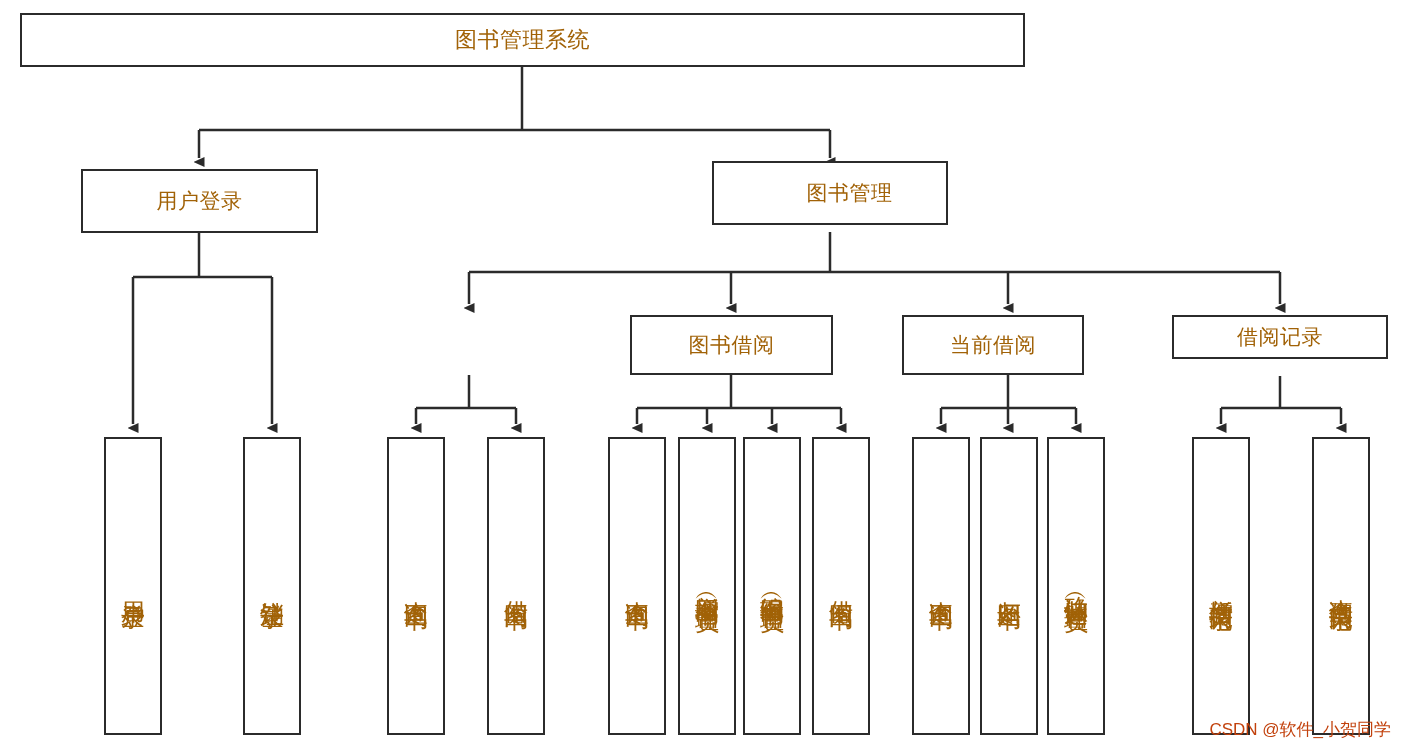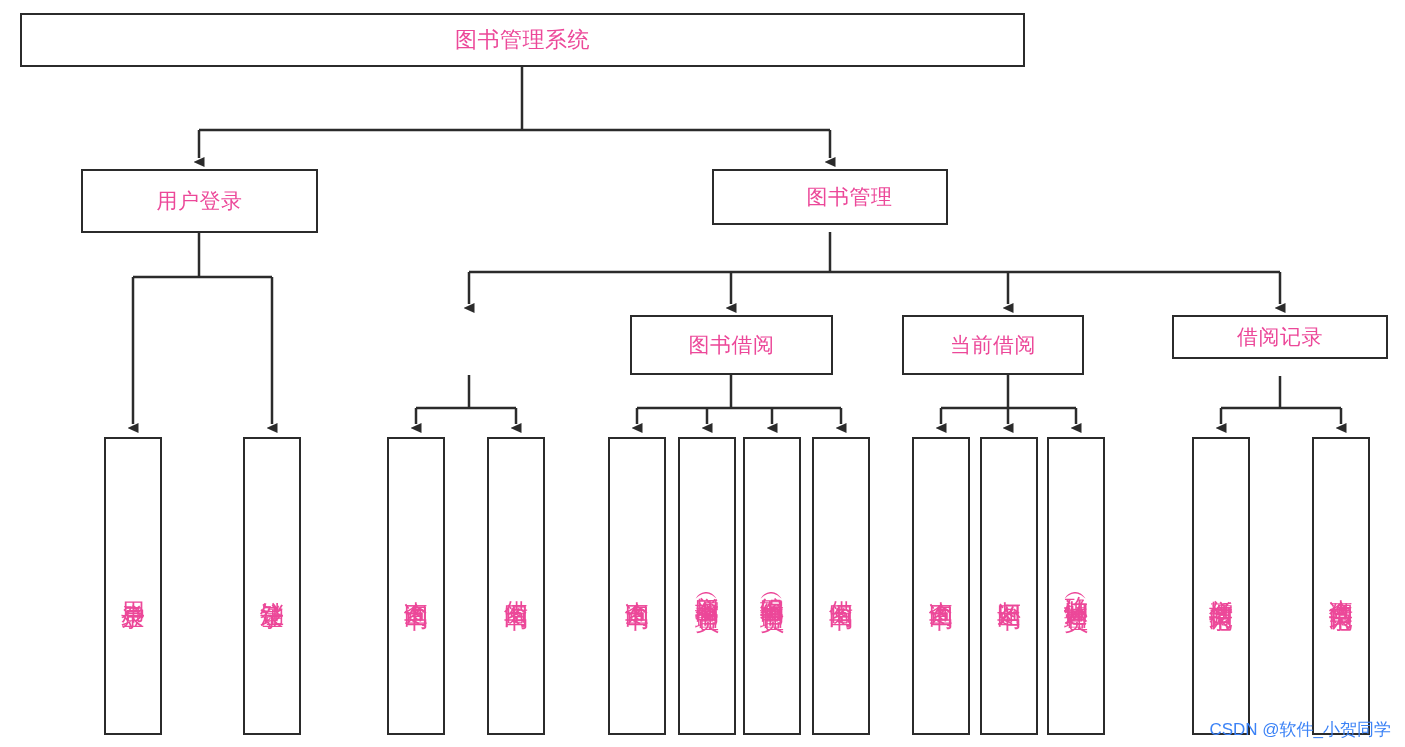--- a/index.html
+++ b/index.html
@@ -27,21 +27,21 @@
     pointer-events: none;
   }
   .node {
     position: absolute;
     box-sizing: border-box;
     background: #ffffff;
     border: 2px solid #2b2b2b;
     display: flex;
     align-items: center;
     justify-content: center;
-    color: #ec4899;
+    color: #a16207;
     text-align: center;
   }
   .node-label {
     display: block;
     line-height: 1.12;
     letter-spacing: 0.5px;
   }
   
   .node.horiz .node-label {
     font-size: 21px;
@@ -63,21 +63,21 @@
     line-height: 1.0;
     letter-spacing: 2px;
     white-space: nowrap;
     max-height: 100%;
   }
   .watermark {
     position: absolute;
     right: 14px;
     bottom: 6px;
     font-size: 17px;
-    color: #3b82f6;
+    color: #c2410c;
     white-space: nowrap;
     user-select: none;
   }
 </style>
 </head>
 <body>
 
 <div id="diagram">
 
   <svg id="connectors" viewBox="0 0 1405 747" width="1405" height="747" xmlns="http://www.w3.org/2000/svg">
@@ -130,21 +130,21 @@
     </g>
   </svg>
 
   <div class="node horiz root" style="left:20px; top:13px; width:1005px; height:54px;">
     <span class="node-label">图书管理系统</span>
   </div>
 
   <div class="node horiz" style="left:81px; top:169px; width:237px; height:64px;">
     <span class="node-label">用户登录</span>
   </div>
-  <div class="node horiz" style="left:712px; top:169px; width:236px; height:56px;padding-left:39px;">
+  <div class="node horiz" style="left:712px; top:161px; width:236px; height:64px;padding-left:39px;">
     <span class="node-label">图书管理</span>
   </div>
 
   <div class="node horiz" style="left:630px; top:315px; width:203px; height:60px;">
     <span class="node-label">图书借阅</span>
   </div>
   <div class="node horiz" style="left:902px; top:315px; width:182px; height:60px;">
     <span class="node-label">当前借阅</span>
   </div>
   <div class="node horiz" style="left:1172px; top:315px; width:216px; height:44px;">

